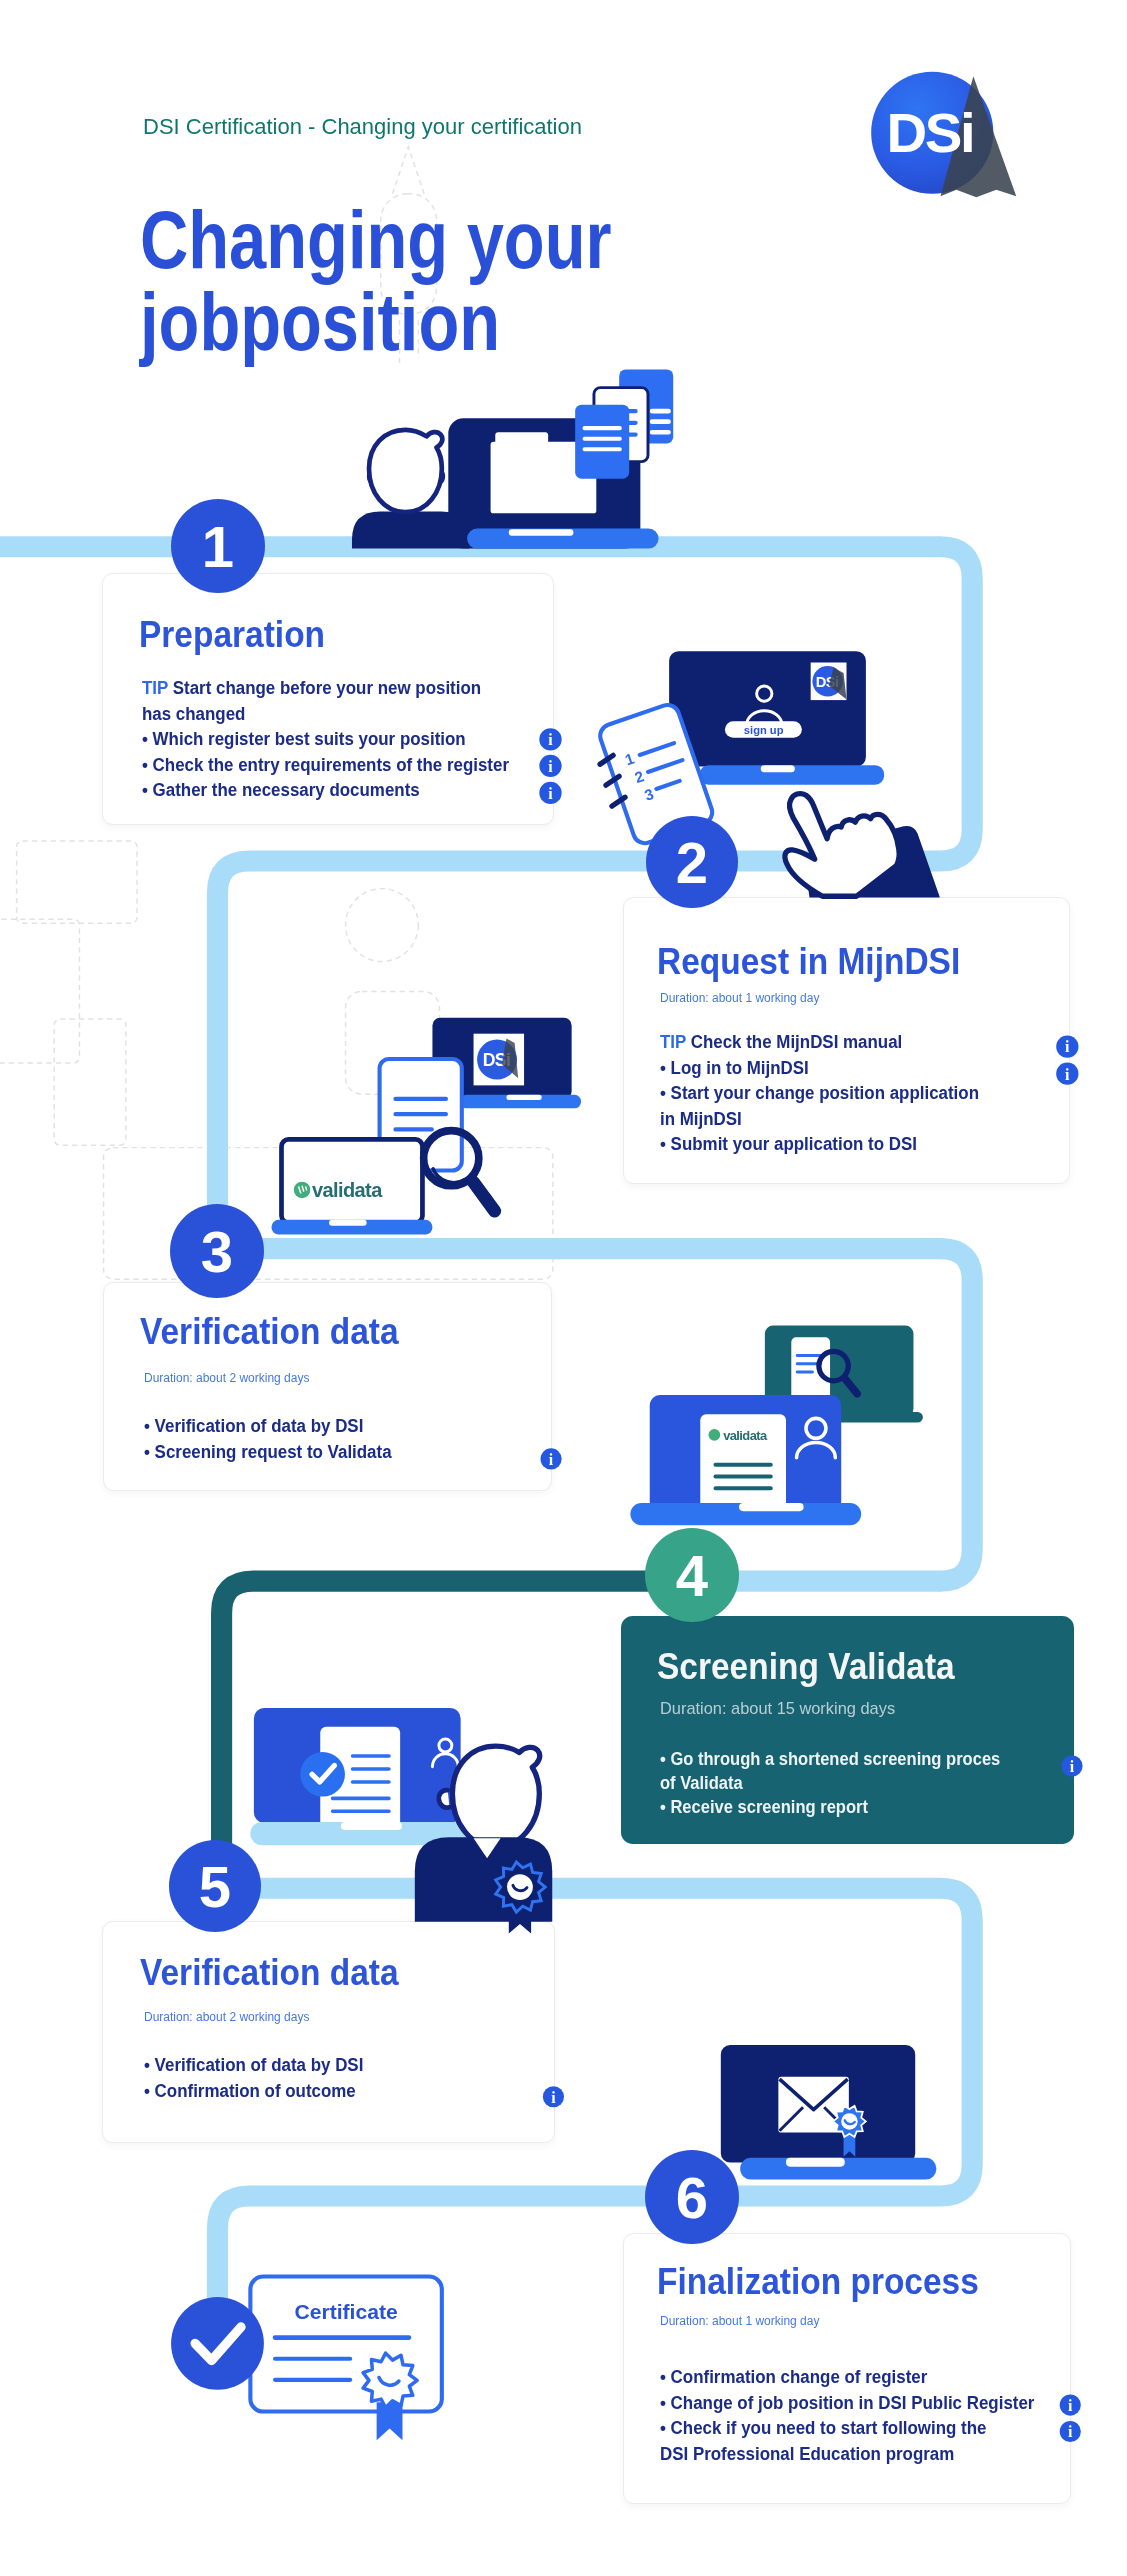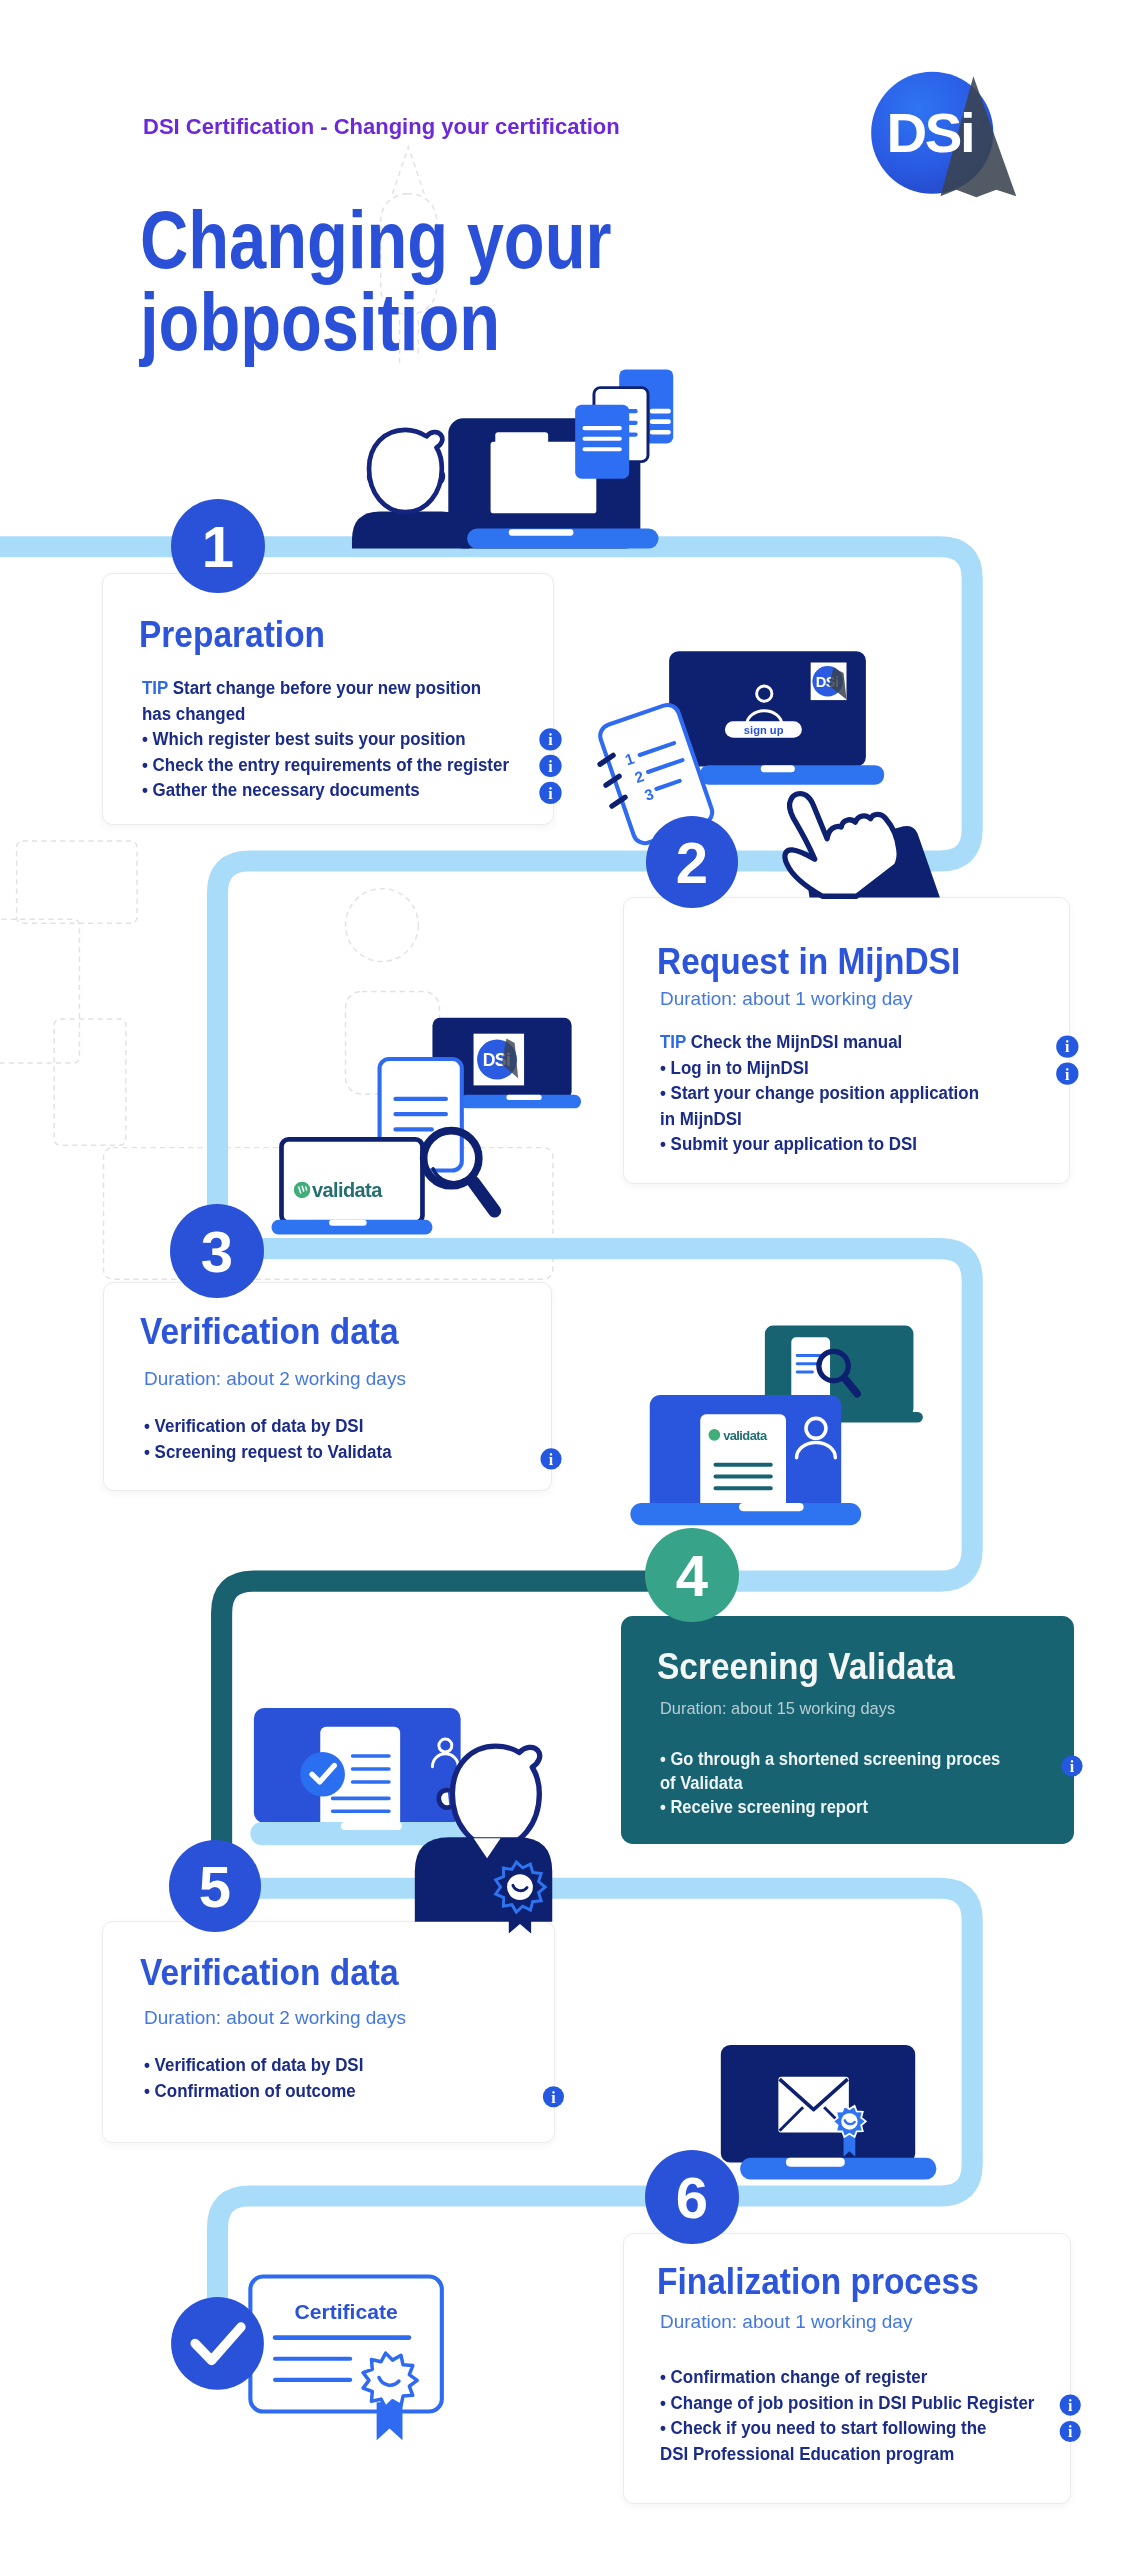--- a/index.html
+++ b/index.html
@@ -4,21 +4,21 @@
 <style>
   html,body{margin:0;padding:0}
   body{width:1128px;height:2576px;position:relative;background:#ffffff;
        font-family:"Liberation Sans",sans-serif;overflow:hidden}
   .abs{position:absolute}
   .card{position:absolute;background:#fff;border:1.2px solid #ebebee;border-radius:10.6px;
         box-shadow:0 2.9px 7px rgba(60,60,90,.05)}
   .h{position:absolute;font-weight:bold;color:#2d55da;white-space:nowrap;
      transform-origin:0 0;font-size:36px;line-height:41px}
   .dur{position:absolute;color:#4478e0;white-space:nowrap;transform-origin:0 0;
-       font-size:19px;line-height:23.5px}
+       font-size:12px;line-height:23.5px}
   .bd{position:absolute;font-weight:bold;color:#1b2b88;transform-origin:0 0;
       font-size:18px;line-height:25.5px;white-space:nowrap}
   .tip{color:#2c6ae6}
   .num{position:absolute;border-radius:50%;background:#2a52d8;color:#fff;font-weight:bold;
        display:flex;align-items:center;justify-content:center;font-size:58px}
   svg{position:absolute;left:0;top:0}
 </style>
 </head>
 <body>
 
@@ -46,21 +46,21 @@
            L 424 3739 Q 370 3739 370 3793 L 370 3990" fill="none" stroke="#a9dcf8" stroke-width="36"></path>
 </svg>
 
 <div class="card" style="left:102px;top:573px;width:450px;height:250px"></div>
 <div class="card" style="left:623px;top:897px;width:445px;height:285px"></div>
 <div class="card" style="left:103px;top:1282px;width:447px;height:207px"></div>
 <div class="abs" style="left:621px;top:1616px;width:453px;height:228px;background:#176372;border-radius:11.7px"></div>
 <div class="card" style="left:102px;top:1921px;width:451px;height:220px"></div>
 <div class="card" style="left:623px;top:2233px;width:446px;height:269px"></div>
 
-<div class="abs" style="left:143px;top:115px;font-size:22px;line-height:23.5px;font-weight:bold;color:#6d28d9;white-space:nowrap">DSI Certification - Changing your certification</div>
+<div class="abs" style="left:143px;top:115px;font-size:22px;line-height:23.5px;font-weight:normal;color:#0f766e;white-space:nowrap">DSI Certification - Changing your certification</div>
 <div class="abs" style="left:140px;top:199px;font-size:81px;line-height:82px;font-weight:bold;color:#2b50d8;white-space:nowrap;transform:scaleX(.825);transform-origin:0 0">Changing your<br>jobposition</div>
 
 <div class="h" style="left:139px;top:614px;transform:scaleX(.93)">Preparation</div>
 <div class="bd" style="left:142px;top:676px;transform:scaleX(.94)"><span class="tip">TIP</span> Start change before your new position<br>has changed<br>• Which register best suits your position<br>• Check the entry requirements of the register<br>• Gather the necessary documents</div>
 
 <div class="h" style="left:657px;top:941px;transform:scaleX(.93)">Request in MijnDSI</div>
 <div class="dur" style="left:660px;top:987px;transform:scaleX(1)">Duration: about 1 working day</div>
 <div class="bd" style="left:660px;top:1030px;transform:scaleX(.94)"><span class="tip">TIP</span> Check the MijnDSI manual<br>• Log in to MijnDSI<br>• Start your change position application<br>in MijnDSI<br>• Submit your application to DSI</div>
 
 <div class="h" style="left:140px;top:1311px;transform:scaleX(.93)">Verification data</div>

